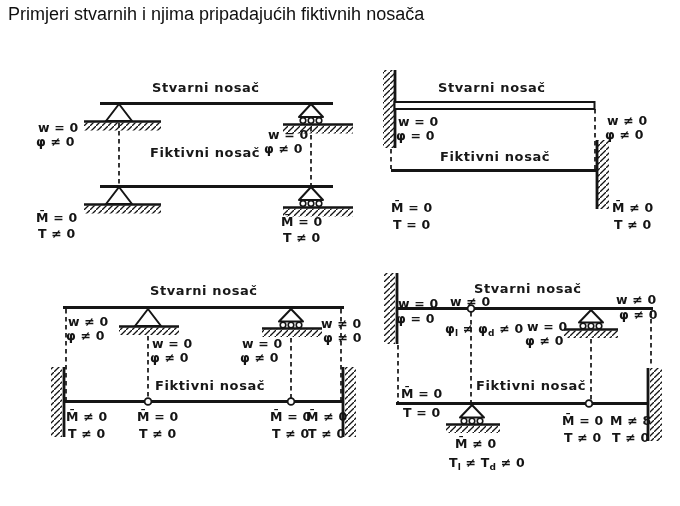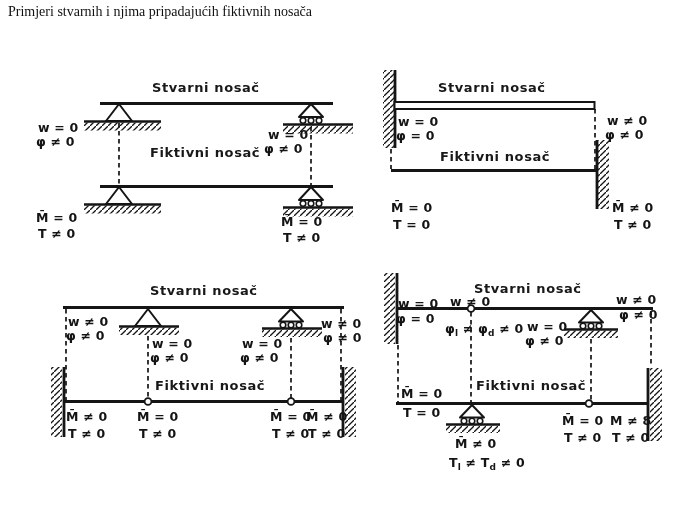--- a/index.html
+++ b/index.html
@@ -1,19 +1,19 @@
 <!DOCTYPE html>
 <html><head>
 <meta charset="utf-8">
 <style>
   html,body{margin:0;padding:0;background:#fff;}
   body{width:680px;height:506px;position:relative;overflow:hidden;
        font-family:"DejaVu Sans",sans-serif;color:#151515;}
-  .title{position:absolute;font-family:Liberation Serif, serif;
-         font-size:14px;color:#101010;white-space:nowrap;}
+  .title{position:absolute;font-family:Liberation Sans, sans-serif;
+         font-size:18px;color:#101010;white-space:nowrap;}
   .head{position:absolute;font-size:13px;font-weight:700;
         letter-spacing:0.6px;white-space:nowrap;color:#181818;}
   .cond{position:absolute;font-size:12.5px;font-weight:700;
         letter-spacing:0.2px;white-space:nowrap;color:#141414;}
   .sub{font-size:9px;position:relative;top:3px;}
   svg.layer{position:absolute;left:0;top:0;}
   .beam{stroke:#151515;stroke-width:3.2;}
   .gline{stroke:#151515;stroke-width:2.4;}
   .wline{stroke:#151515;stroke-width:2.8;}
   .dash{stroke:#151515;stroke-width:1.7;stroke-dasharray:4.5 3.5;fill:none;}

